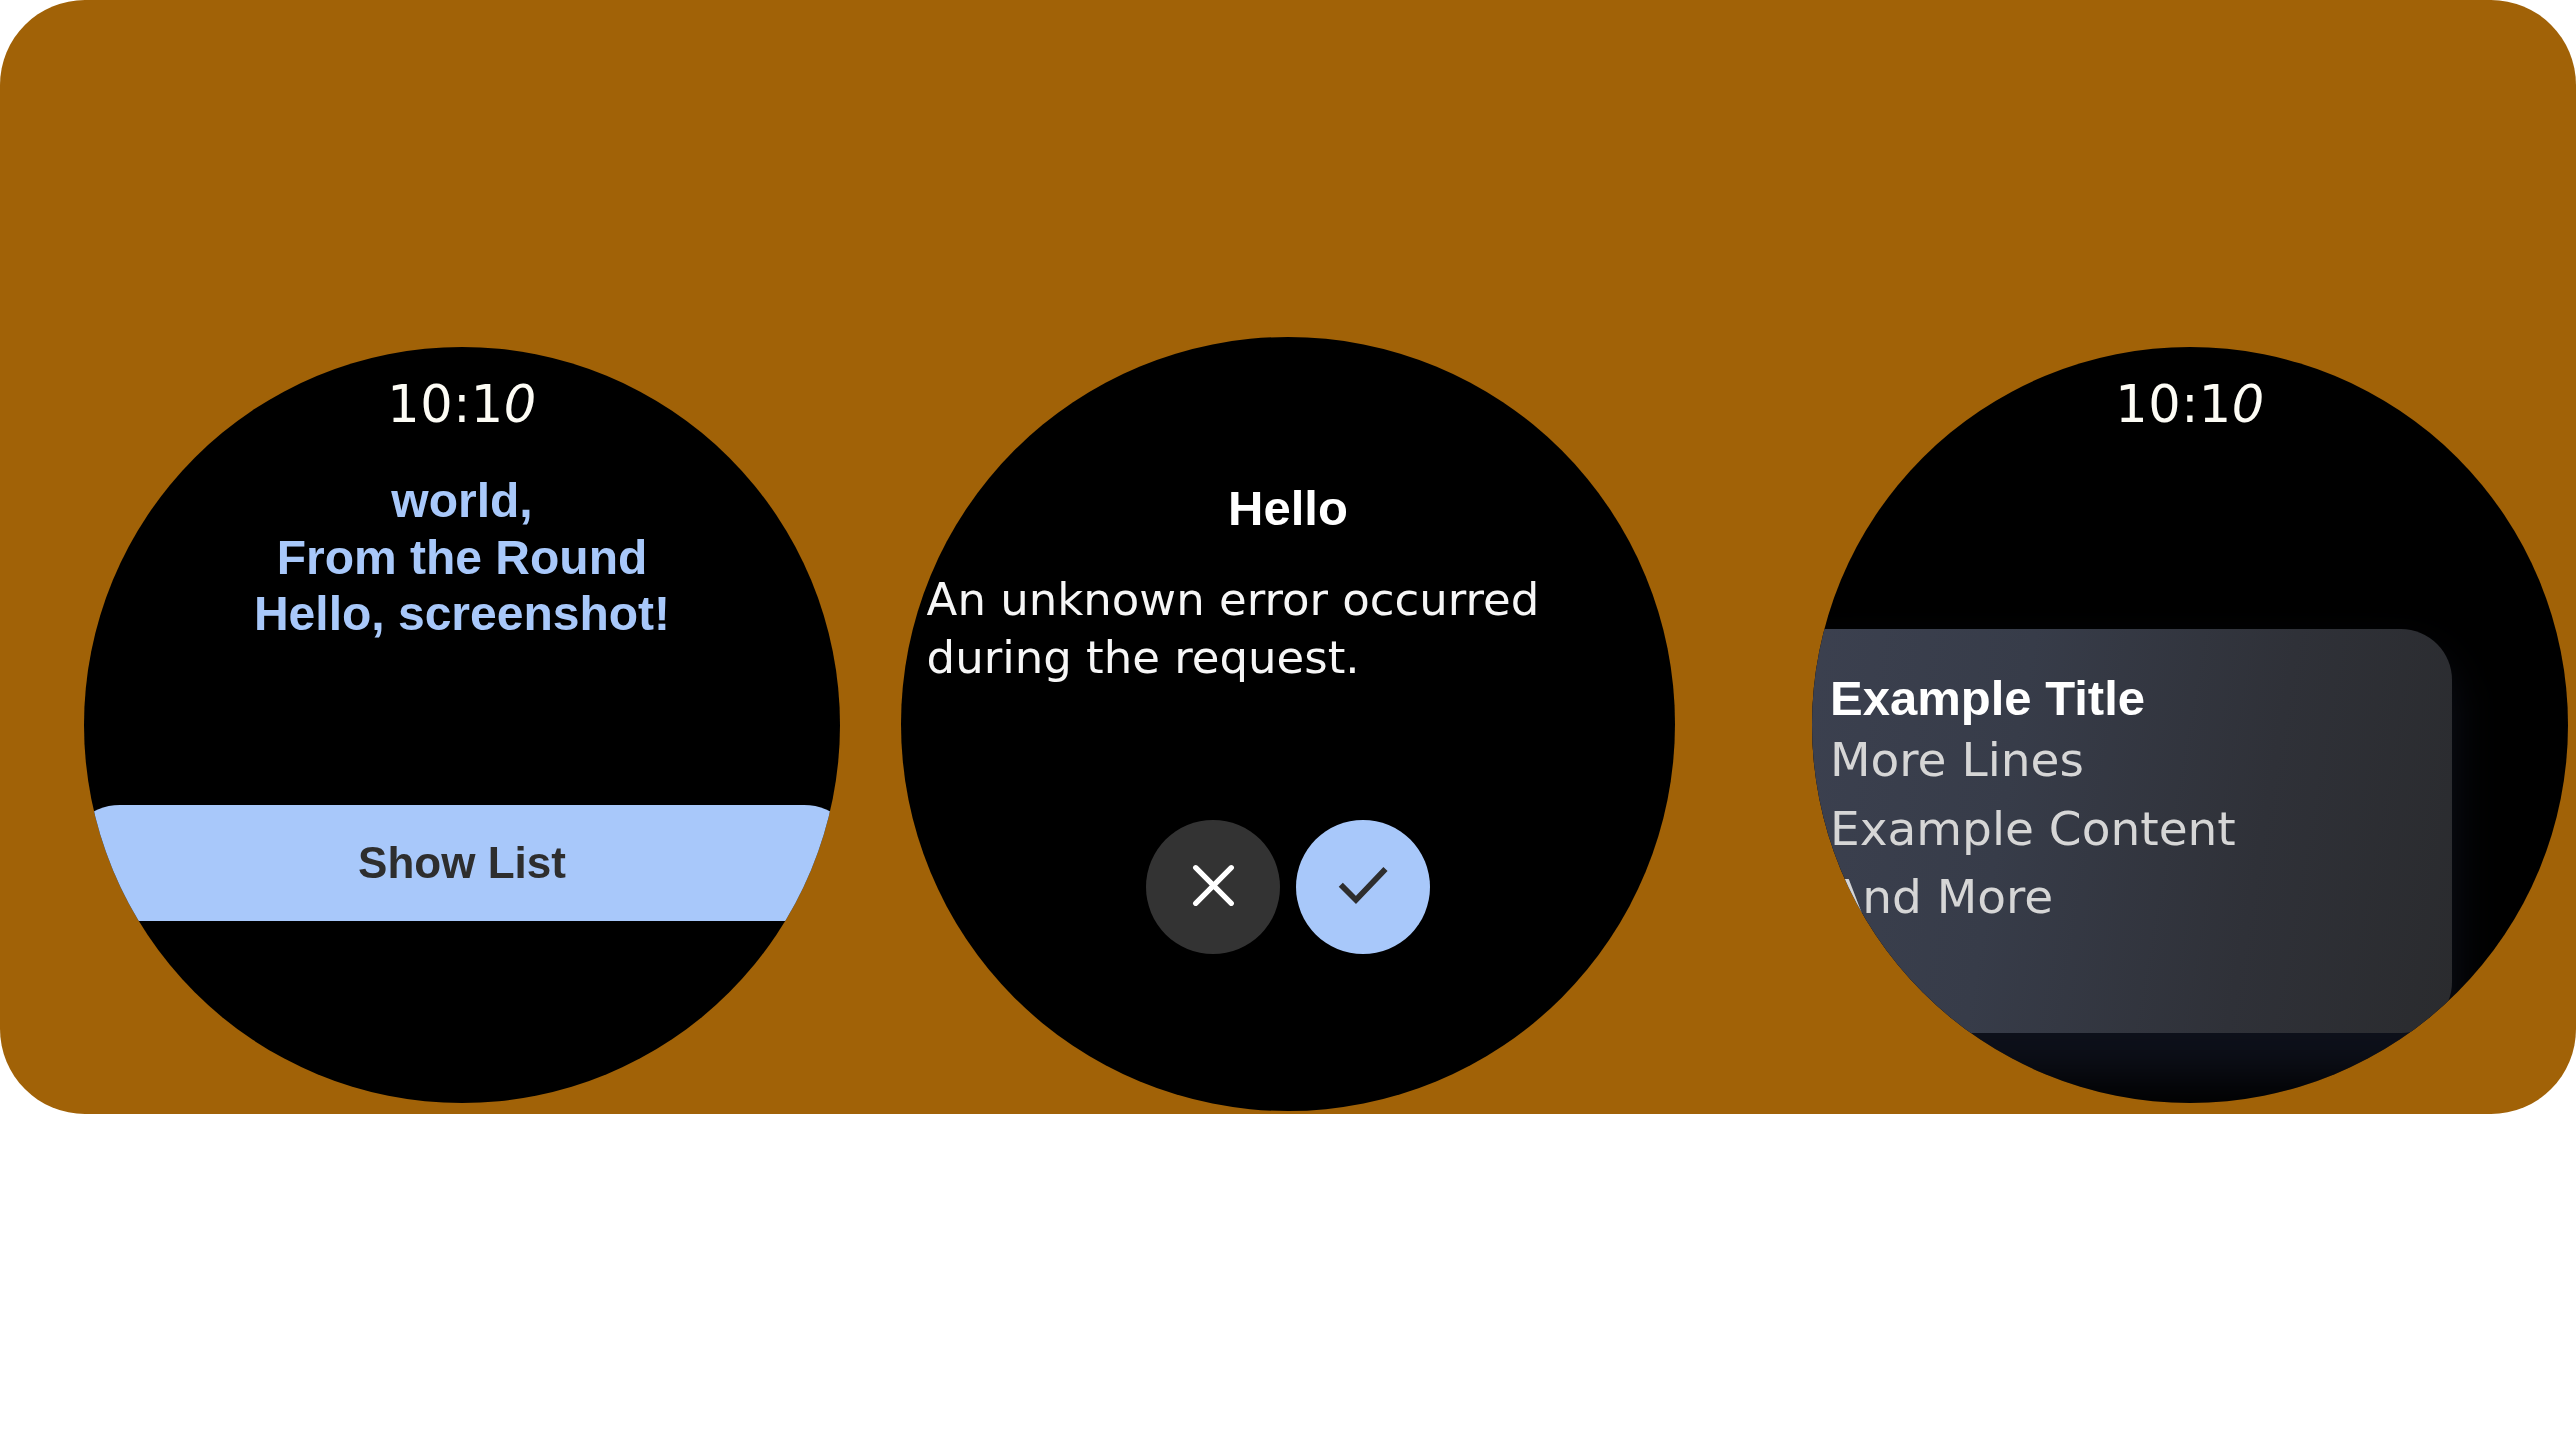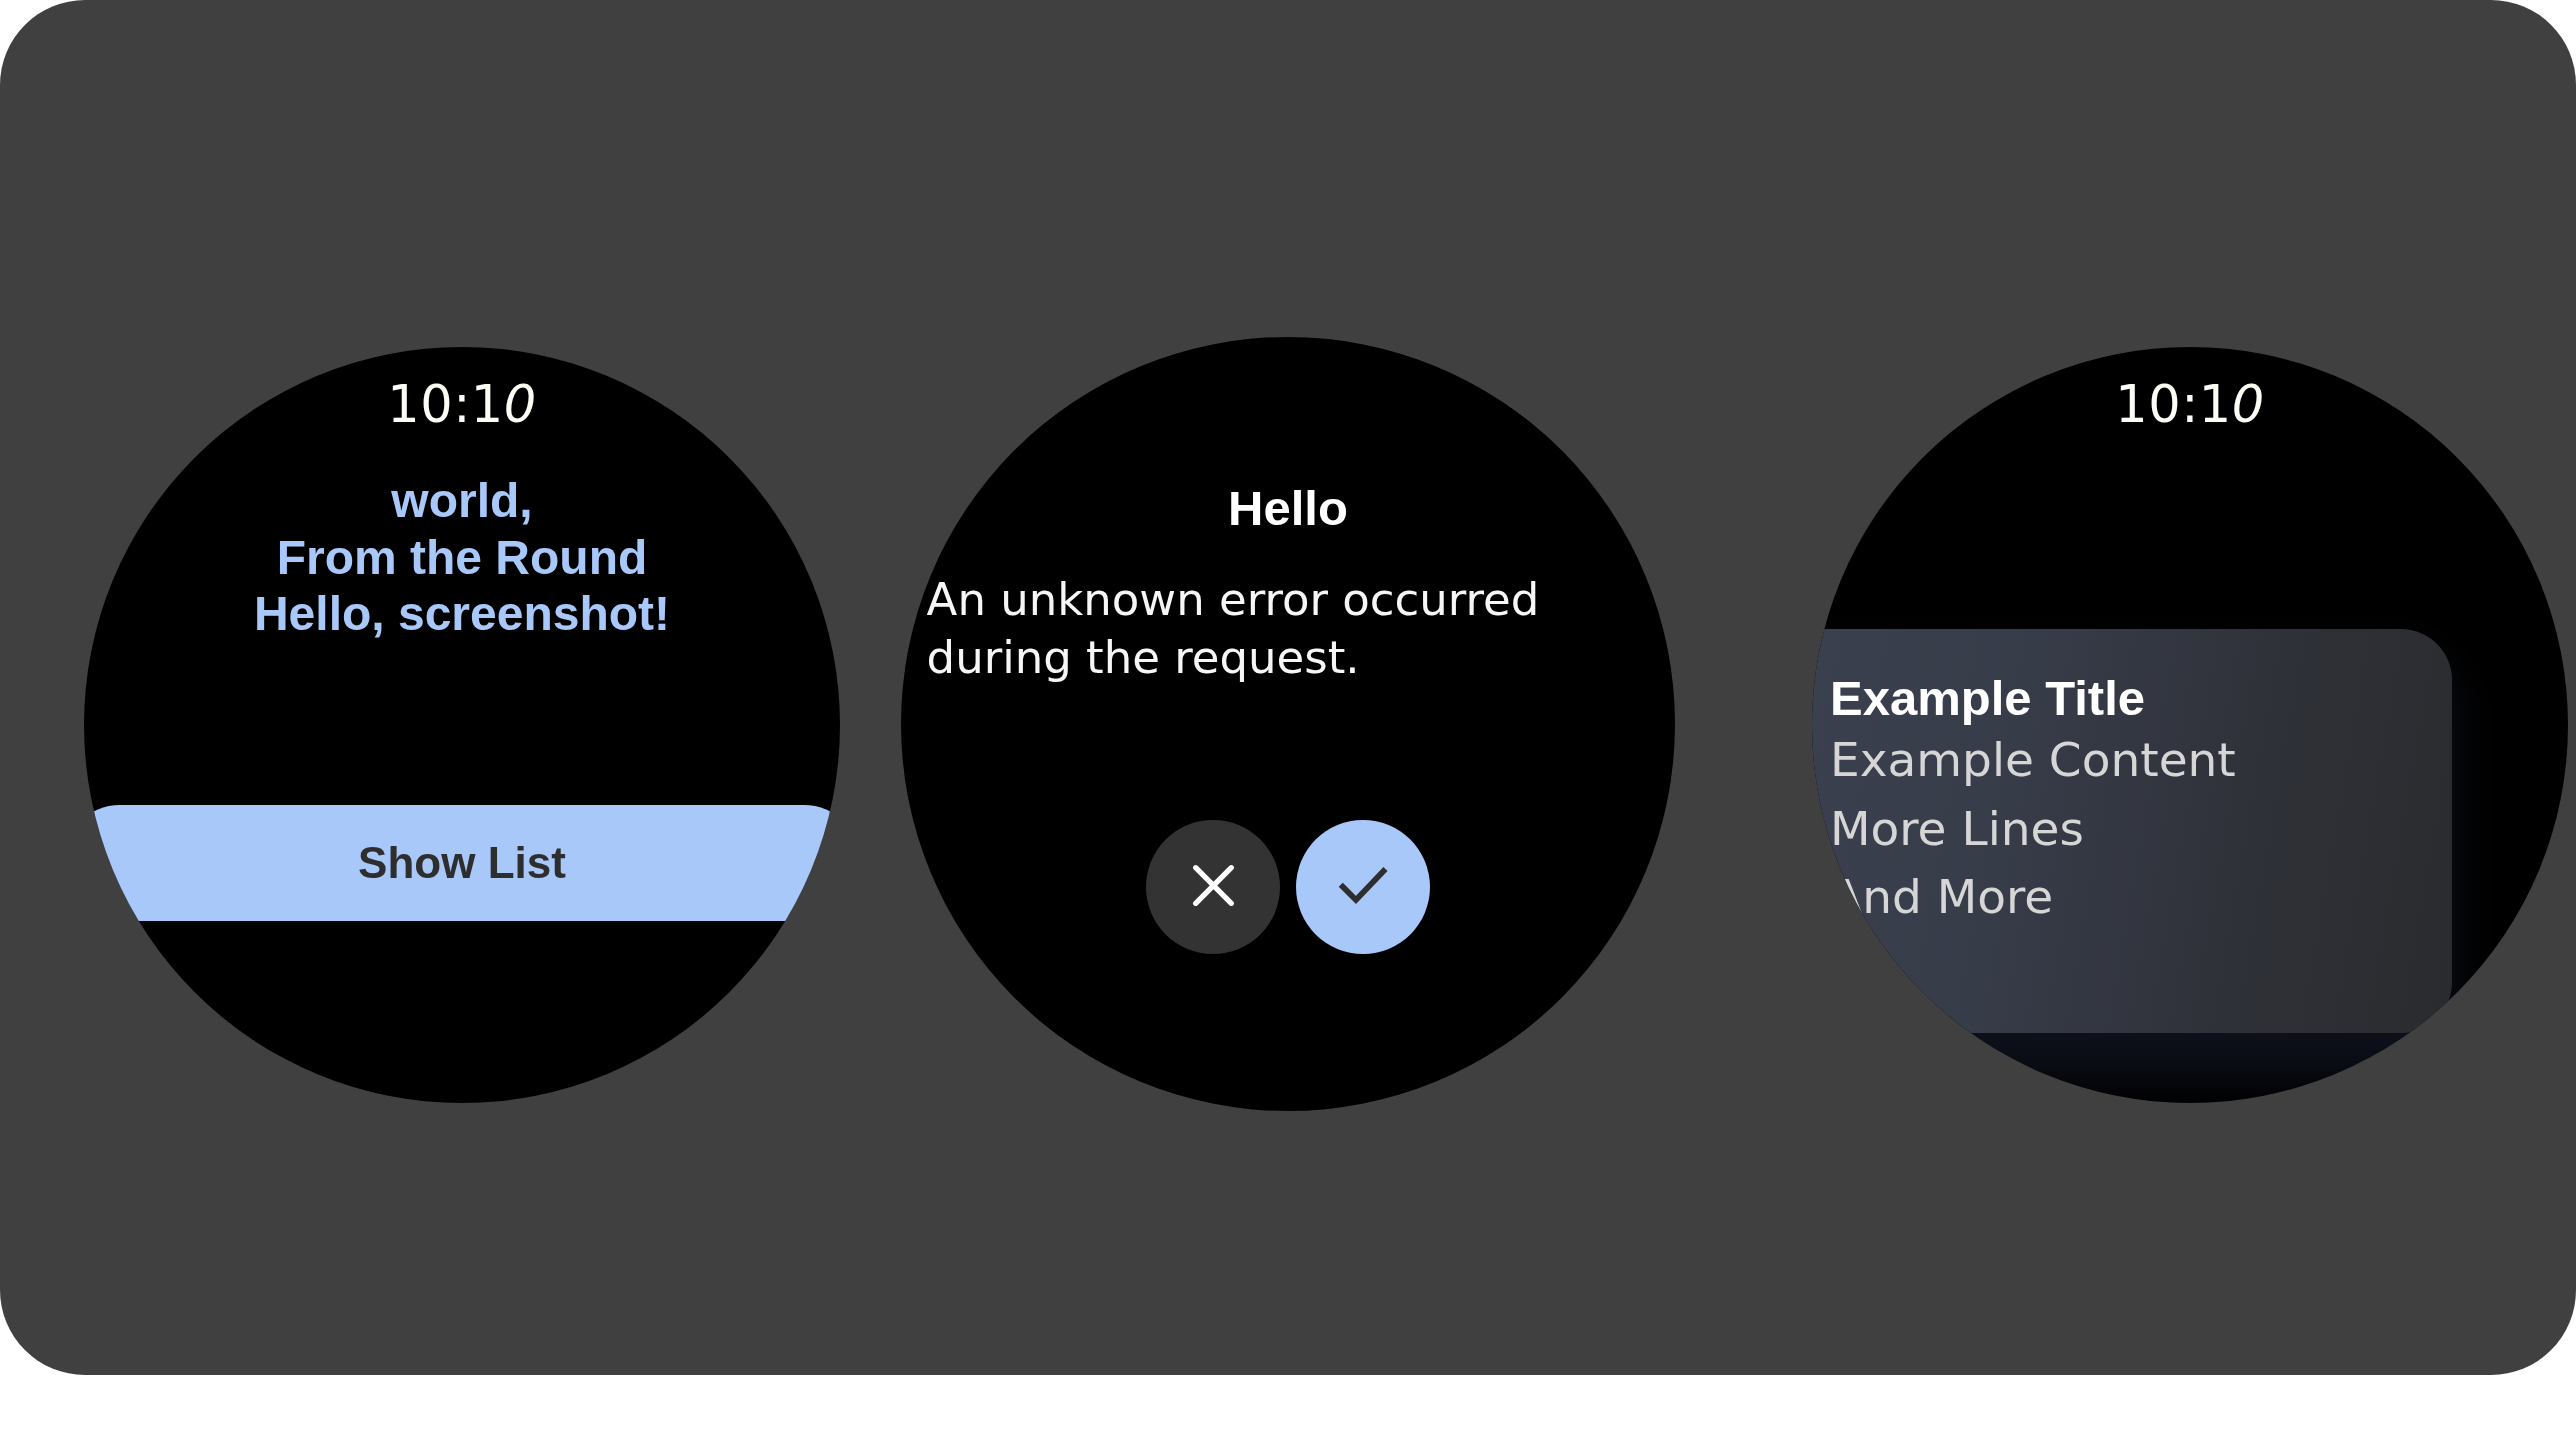--- a/index.html
+++ b/index.html
@@ -10,22 +10,22 @@
   body {
     width: 2576px;
     height: 1449px;
     overflow: hidden;
     font-family: "Liberation Sans", sans-serif;
   }
 
   #page {
     position: relative;
     width: 2576px;
-    height: 1375px;
-    background: #404040;
+    height: 1114px;
+    background: #a16207;
     border-radius: 85px;
     overflow: hidden;
     box-sizing: border-box;
   }
 
   
   .watch {
     position: absolute;
     border-radius: 50%;
     background: #000000;
@@ -263,20 +263,20 @@
 
   <div class="watch" id="watch-3">
 
     <div class="watch-time"><span>10:1</span><span class="tail">0</span></div>
 
 
     <div class="list-card-shadow"></div>
 
     <div class="list-card">
       <div class="list-item-title">Example Title</div>
+      <div class="list-line">More Lines</div>
       <div class="list-line">Example Content</div>
-      <div class="list-line">More Lines</div>
       <div class="list-line">And More</div>
     </div>
   </div>
 
 </div>
 
 
 </body></html>

